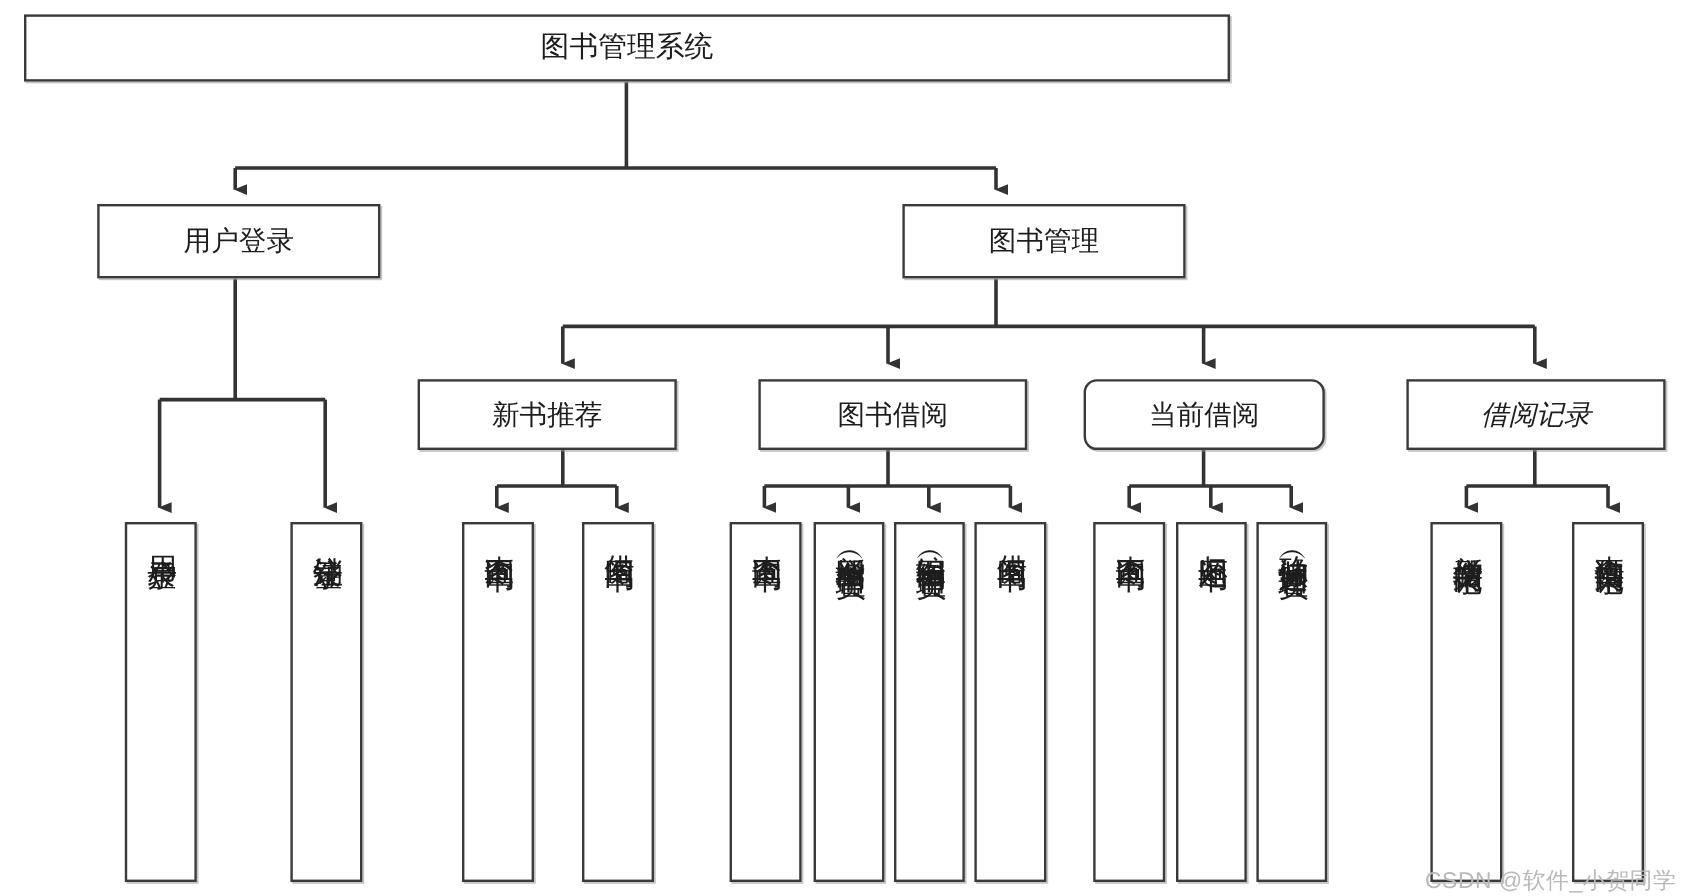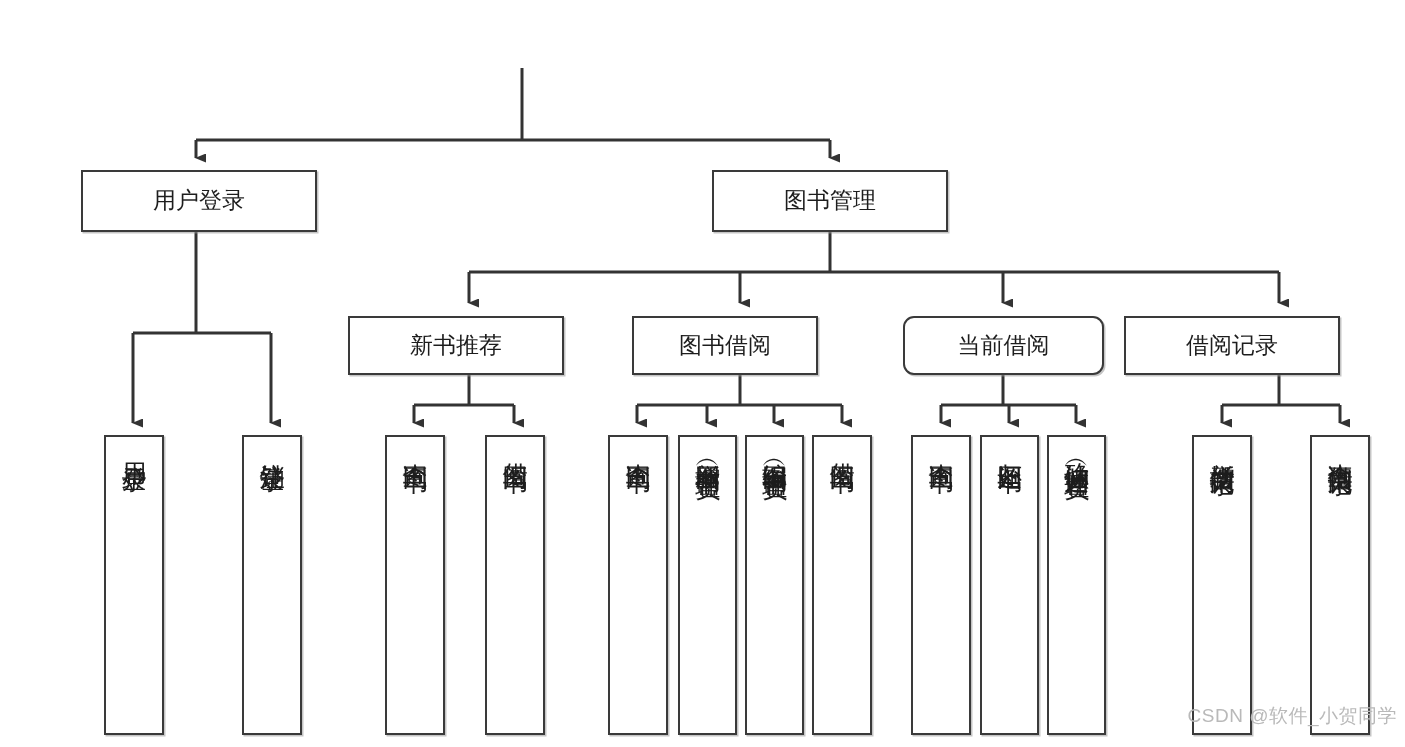--- a/index.html
+++ b/index.html
@@ -51,21 +51,21 @@
   .node-vertical .node-label {
     writing-mode: vertical-rl;
     text-orientation: upright;
     font-size: 25px;
     letter-spacing: 2px;
   }
   .node-root .node-label { font-size: 24px; }
   .watermark {
     position: absolute;
     right: 8px;
-    bottom: 18px;
+    bottom: 0;
     font-size: 19px;
     color: #b9b9b9;
     letter-spacing: 0.5px;
     white-space: nowrap;
     pointer-events: none;
   }
 </style>
 </head>
 <body>
 
@@ -126,38 +126,41 @@
     </g>
 
     <g stroke="#333333" stroke-width="3" fill="none">
       <path d="M1279,375 L1279,405"></path>
       <path d="M1222,405 L1340,405"></path>
       <path d="M1222,405 L1222,423" marker-end="url(#arrowhead)"></path>
       <path d="M1340,405 L1340,423" marker-end="url(#arrowhead)"></path>
     </g>
   </svg>
 
+  <div class="node-box node-horizontal node-root" style="left:20px; top:12px; width:1005px; height:56px;">
+    <span class="node-label">图书管理系统</span>
+  </div>
 
   <div class="node-box node-horizontal" style="left:81px; top:170px; width:236px; height:62px;">
     <span class="node-label">用户登录</span>
   </div>
-  <div class="node-box node-horizontal" style="left:712px; top:170px; width:236px; height:62px;">
+  <div class="node-box node-horizontal" style="left:752px; top:170px; width:236px; height:62px;">
     <span class="node-label">图书管理</span>
   </div>
 
   <div class="node-box node-horizontal" style="left:348px; top:316px; width:216px; height:59px;">
     <span class="node-label">新书推荐</span>
   </div>
-  <div class="node-box node-horizontal" style="left:632px; top:316px; width:186px; height:59px;">
+  <div class="node-box node-horizontal" style="left:632px; top:316px; width:224px; height:59px;">
     <span class="node-label">图书借阅</span>
   </div>
   <div class="node-box node-horizontal" style="left:903px; top:316px; width:201px; height:59px;border-radius:11px;">
     <span class="node-label">当前借阅</span>
   </div>
-  <div class="node-box node-horizontal" style="left:1124px; top:316px; width:216px; height:59px;">
+  <div class="node-box node-horizontal" style="left:1172px; top:316px; width:216px; height:59px;font-style:italic;">
     <span class="node-label">借阅记录</span>
   </div>
 
   <div class="node-box node-vertical" style="left:104px; top:435px; width:60px; height:300px;">
     <span class="node-label">用户登录</span>
   </div>
   <div class="node-box node-vertical" style="left:242px; top:435px; width:60px; height:300px;">
     <span class="node-label">注销登录</span>
   </div>
 

